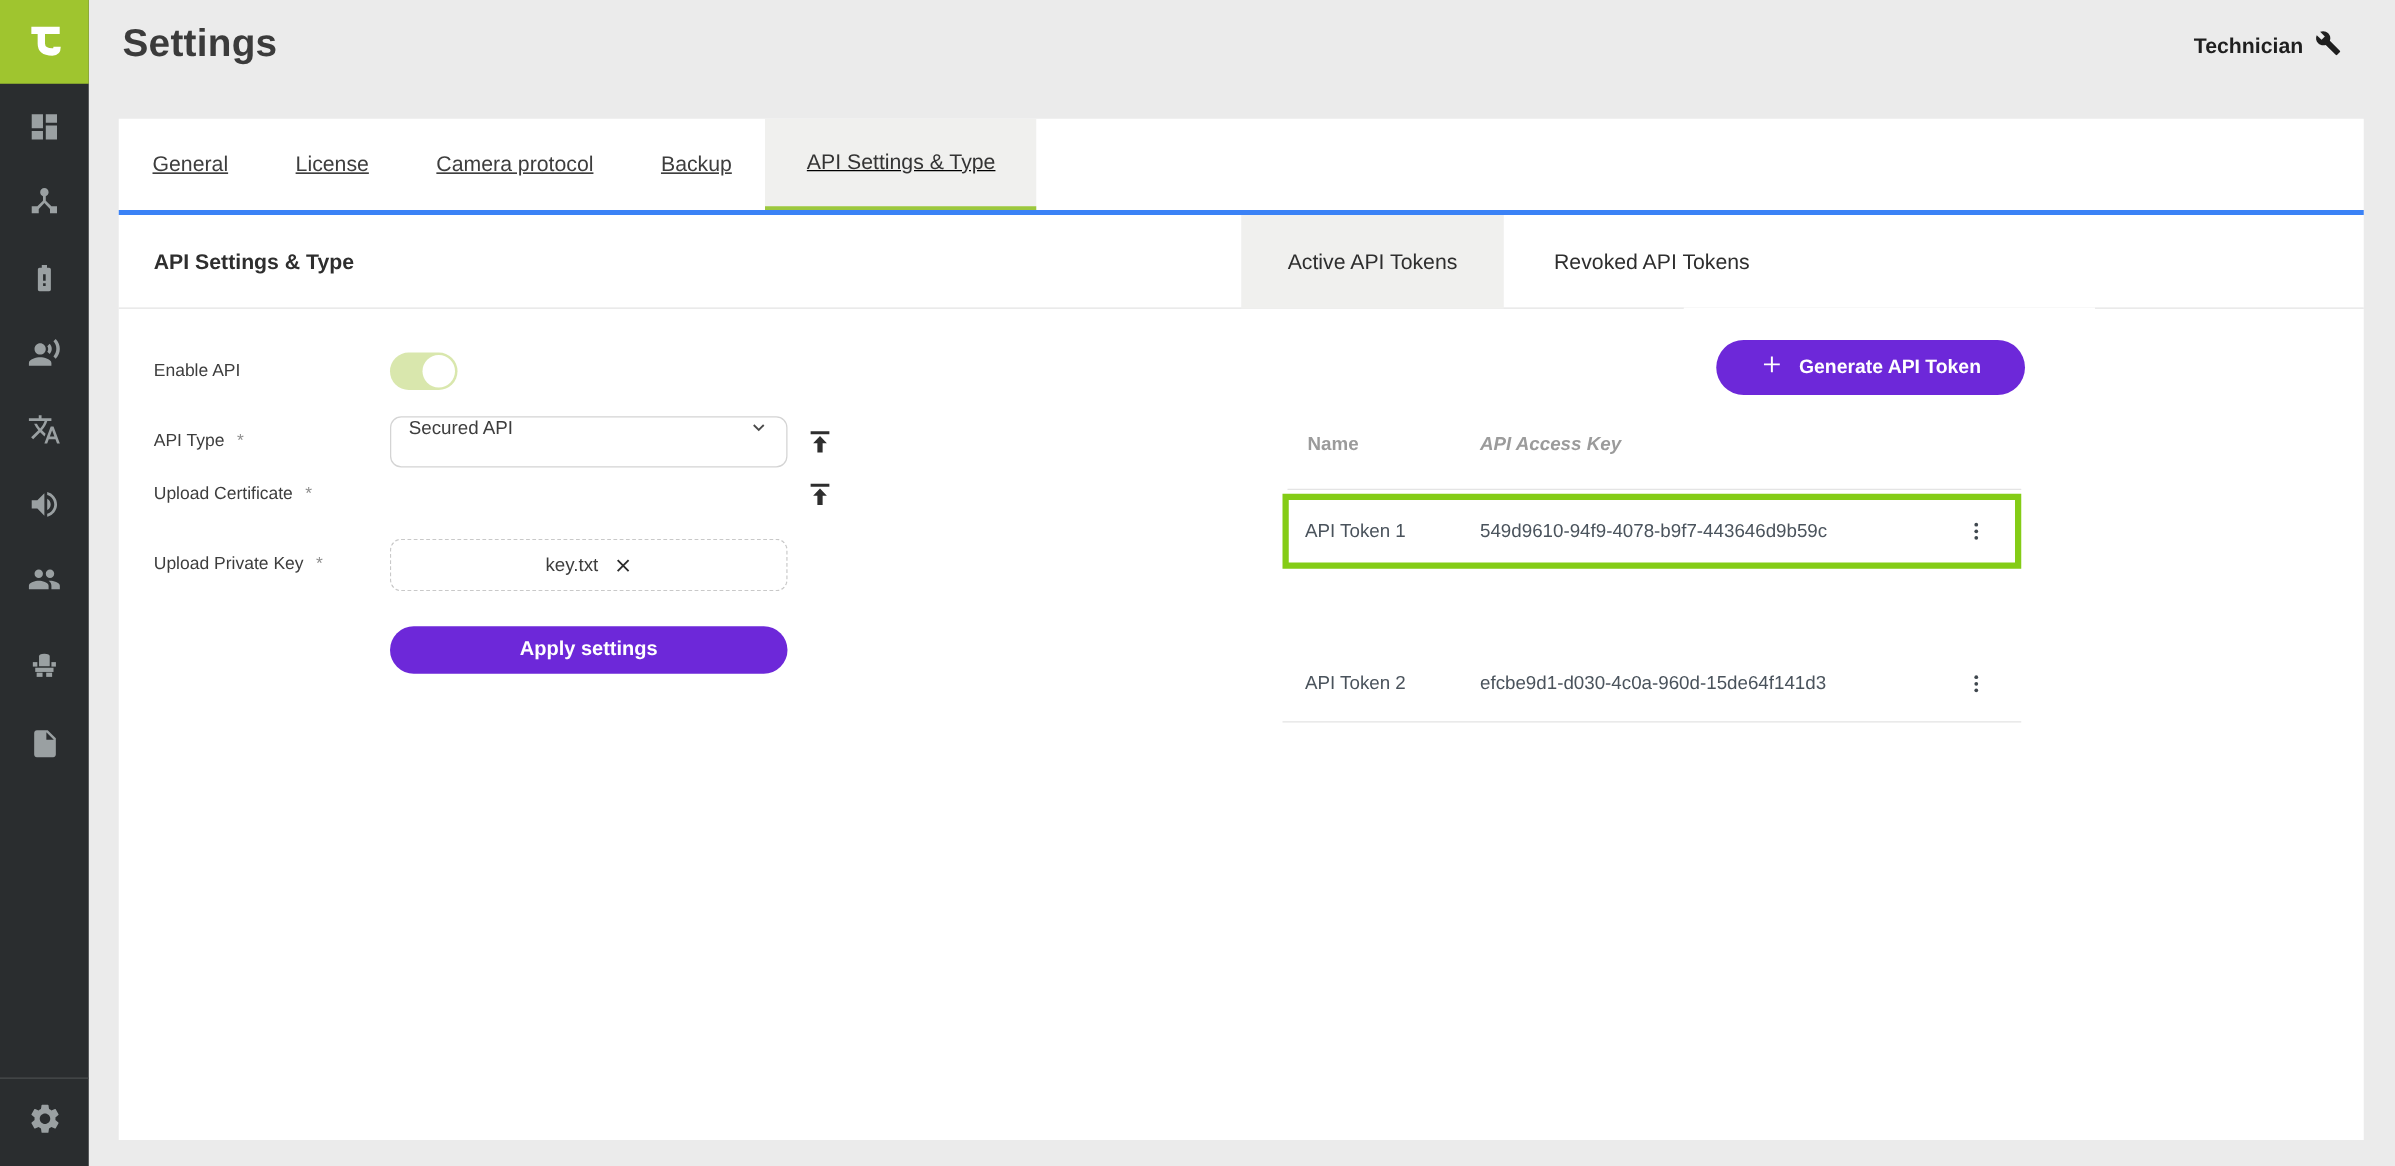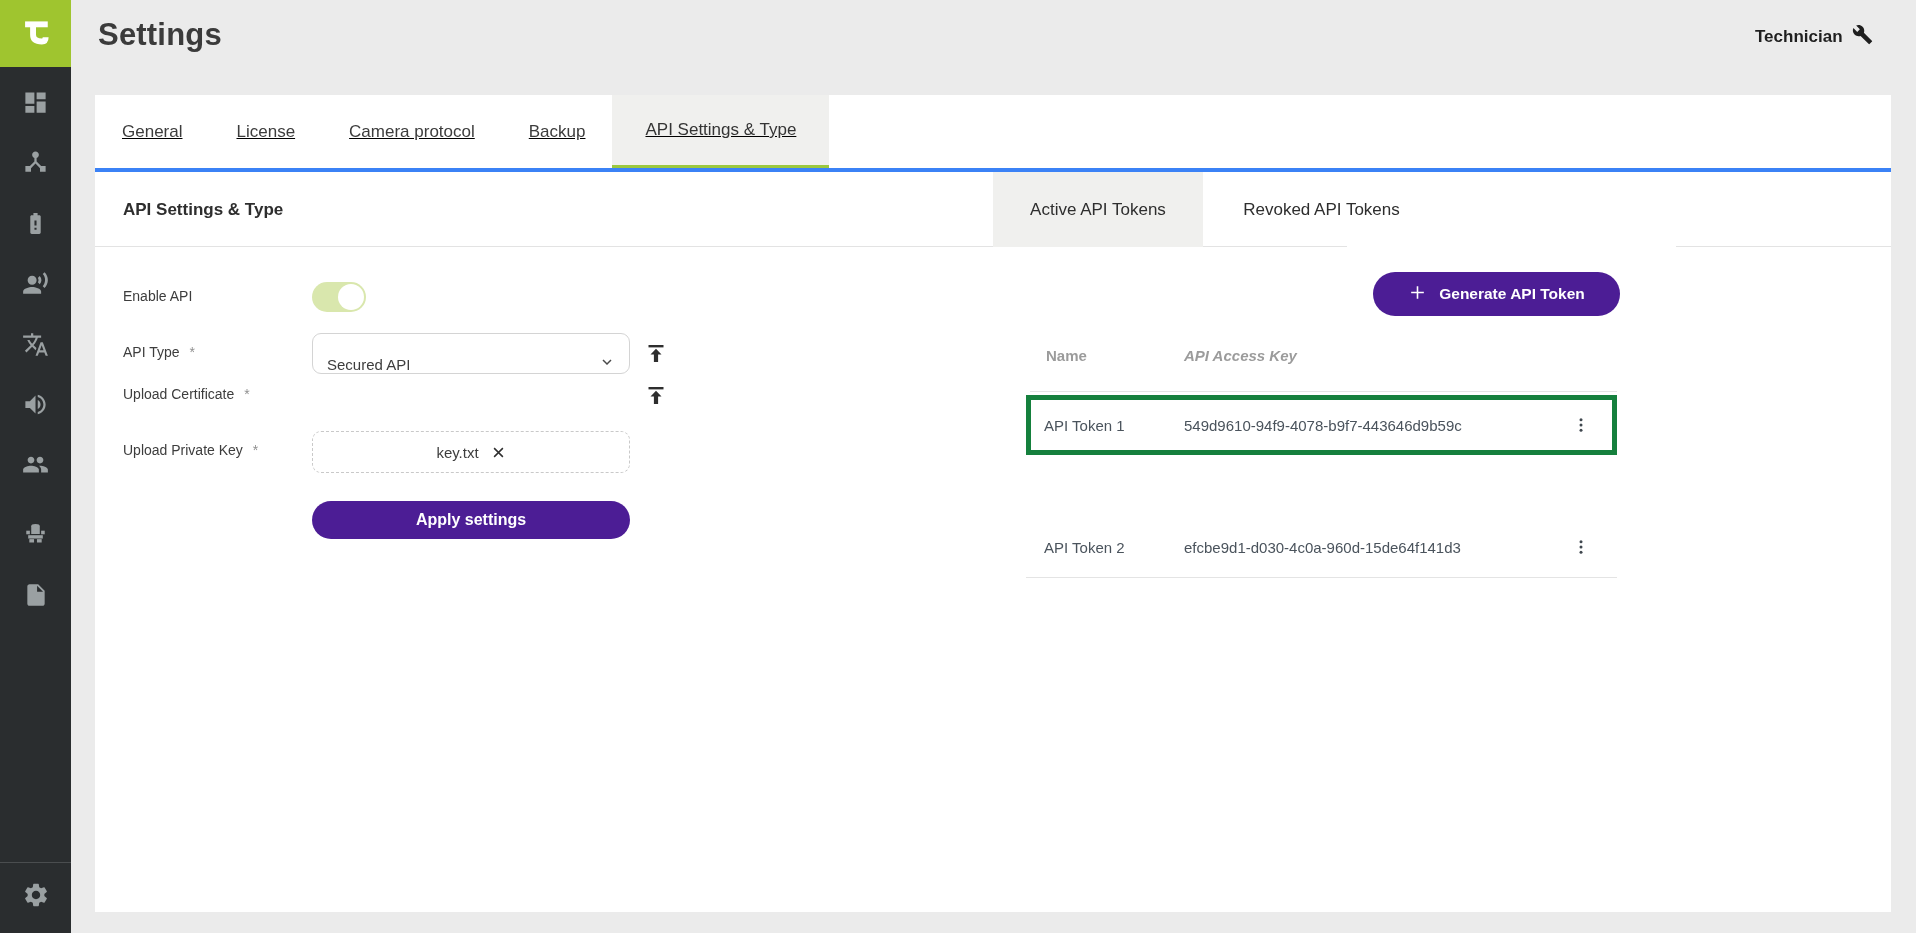--- a/index.html
+++ b/index.html
@@ -34,41 +34,41 @@
   .subtab { position:absolute; top:0; height:75px; display:flex; align-items:center; justify-content:center; font-size:17px; font-weight:400; color:#2e2e2e; cursor:pointer; }
   .subtab.active { left:898px; width:210px; background:#f0f0ee; }
   .subtab.revoked { left:1108px; width:237px; }
   .notch { position:absolute; left:1252px; top:151px; width:329px; height:16px; background:#ffffff; }
 
   
   .f-label { position:absolute; left:28px; font-size:14px; color:#3d3d3d; }
   .f-label .star { margin-left:10px; color:#8f8f8f; }
   .toggle { position:absolute; left:217px; top:187px; width:54px; height:30px; border-radius:15px; background:#d9e7ad; cursor:pointer; }
   .toggle .knob { position:absolute; right:2px; top:2px; width:26px; height:26px; border-radius:50%; background:#ffffff; }
-  .select { position:absolute; left:217px; top:238px; width:318px; height:41px; border:1px solid #d4d4d4; border-radius:9px; display:flex; align-items:flex-end; padding:0 14px; font-size:15px; color:#3d3d3d; cursor:pointer; background:#fff; }
+  .select { position:absolute; left:217px; top:238px; width:318px; height:41px; border:1px solid #d4d4d4; border-radius:9px; display:flex; align-items:flex-start; padding:0 14px; font-size:15px; color:#3d3d3d; cursor:pointer; background:#fff; }
   .select .chev { margin-left:auto; }
   .upbtn { position:absolute; left:547px; width:28px; height:28px; display:flex; align-items:center; justify-content:center; cursor:pointer; }
   .upbtn svg { fill:#2e2e2e; }
   .filebox { position:absolute; left:217px; width:318px; height:42px; border:1px dashed #c9c9c9; border-radius:9px; display:flex; align-items:center; justify-content:center; gap:12px; font-size:15px; color:#3d3d3d; background:#fff; }
   .clear-x { display:flex; align-items:center; cursor:pointer; }
-  .btn { background:#4c1d95; color:#ffffff; font-weight:700; border:none; cursor:pointer; display:flex; align-items:center; justify-content:center; }
+  .btn { background:#6d28d9; color:#ffffff; font-weight:700; border:none; cursor:pointer; display:flex; align-items:center; justify-content:center; }
   .apply-btn { position:absolute; left:217px; top:406px; width:318px; height:38px; border-radius:19px; font-size:16px;text-align:center; }
   .generate-btn { position:absolute; left:1278px; top:177px; width:247px; height:44px; border-radius:22px; font-size:15.5px; gap:12px; }
 
   
   .col-h { position:absolute; top:252px; font-size:15px; font-weight:600; color:#9b9b9b; }
   .col-h.name { left:951px; }
   .col-h.key { left:1089px;font-style:italic; }
   .tbl-line { position:absolute; left:935px; top:296px; width:587px; height:1px; background:#e4e4e4; }
   .trow { position:absolute; left:931px; width:591px; font-size:15px; color:#4a535c; }
   .trow .name { position:absolute; left:18px; top:50%; transform:translateY(-50%); }
   .trow .key  { position:absolute; left:158px; top:50%; transform:translateY(-50%); }
   .trow .menu { position:absolute; left:543px; top:50%; transform:translateY(-50%); width:24px; height:24px; display:flex; align-items:center; justify-content:center; cursor:pointer; }
   .trow .menu svg { fill:#3f474e; }
-  .trow.hl { top:300px; height:60px; border:5px solid #15803d; background:#fff; }
+  .trow.hl { top:300px; height:60px; border:5px solid #84cc16; background:#fff; }
   .trow.hl .name { left:13px; } .trow.hl .key { left:153px; } .trow.hl .menu { left:538px; }
   .trow.r2 { top:360px; height:61px; border-bottom:1px solid #e4e4e4; }
   .trow.r3 { top:421px; height:62px; border-bottom:1px solid #e4e4e4; }
 </style>
 </head>
 <body>
 
 <div class="page">
 
   <div class="page-title">Settings</div>

